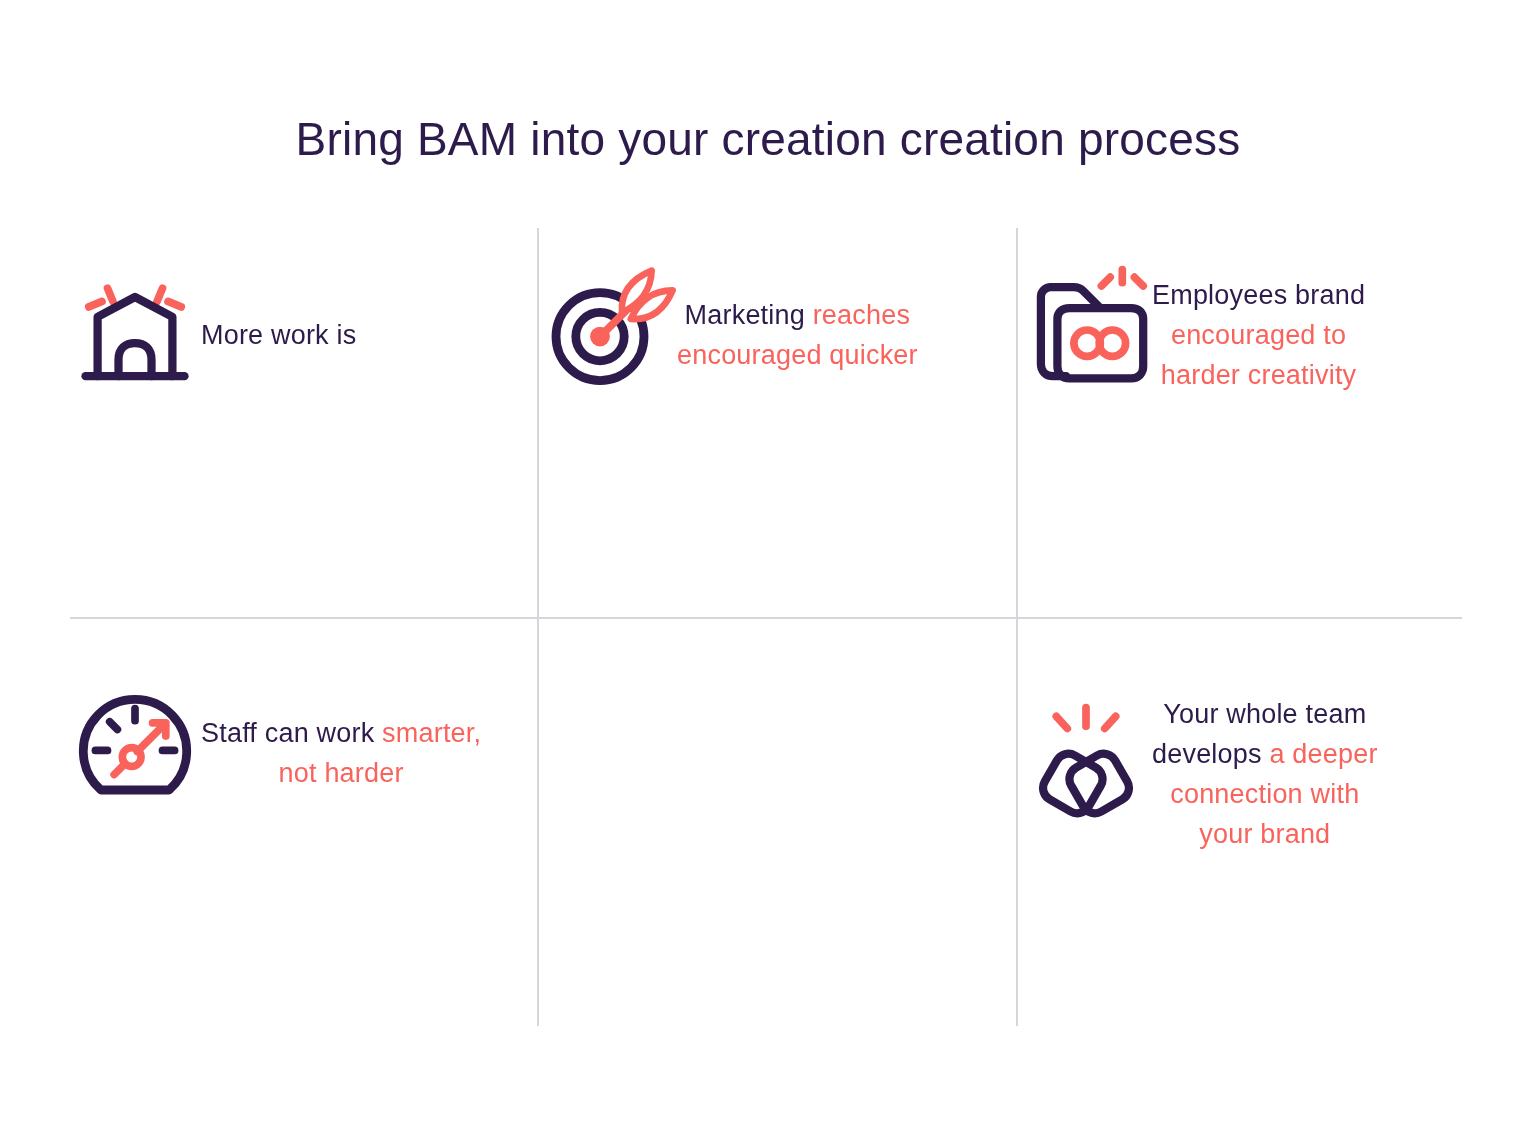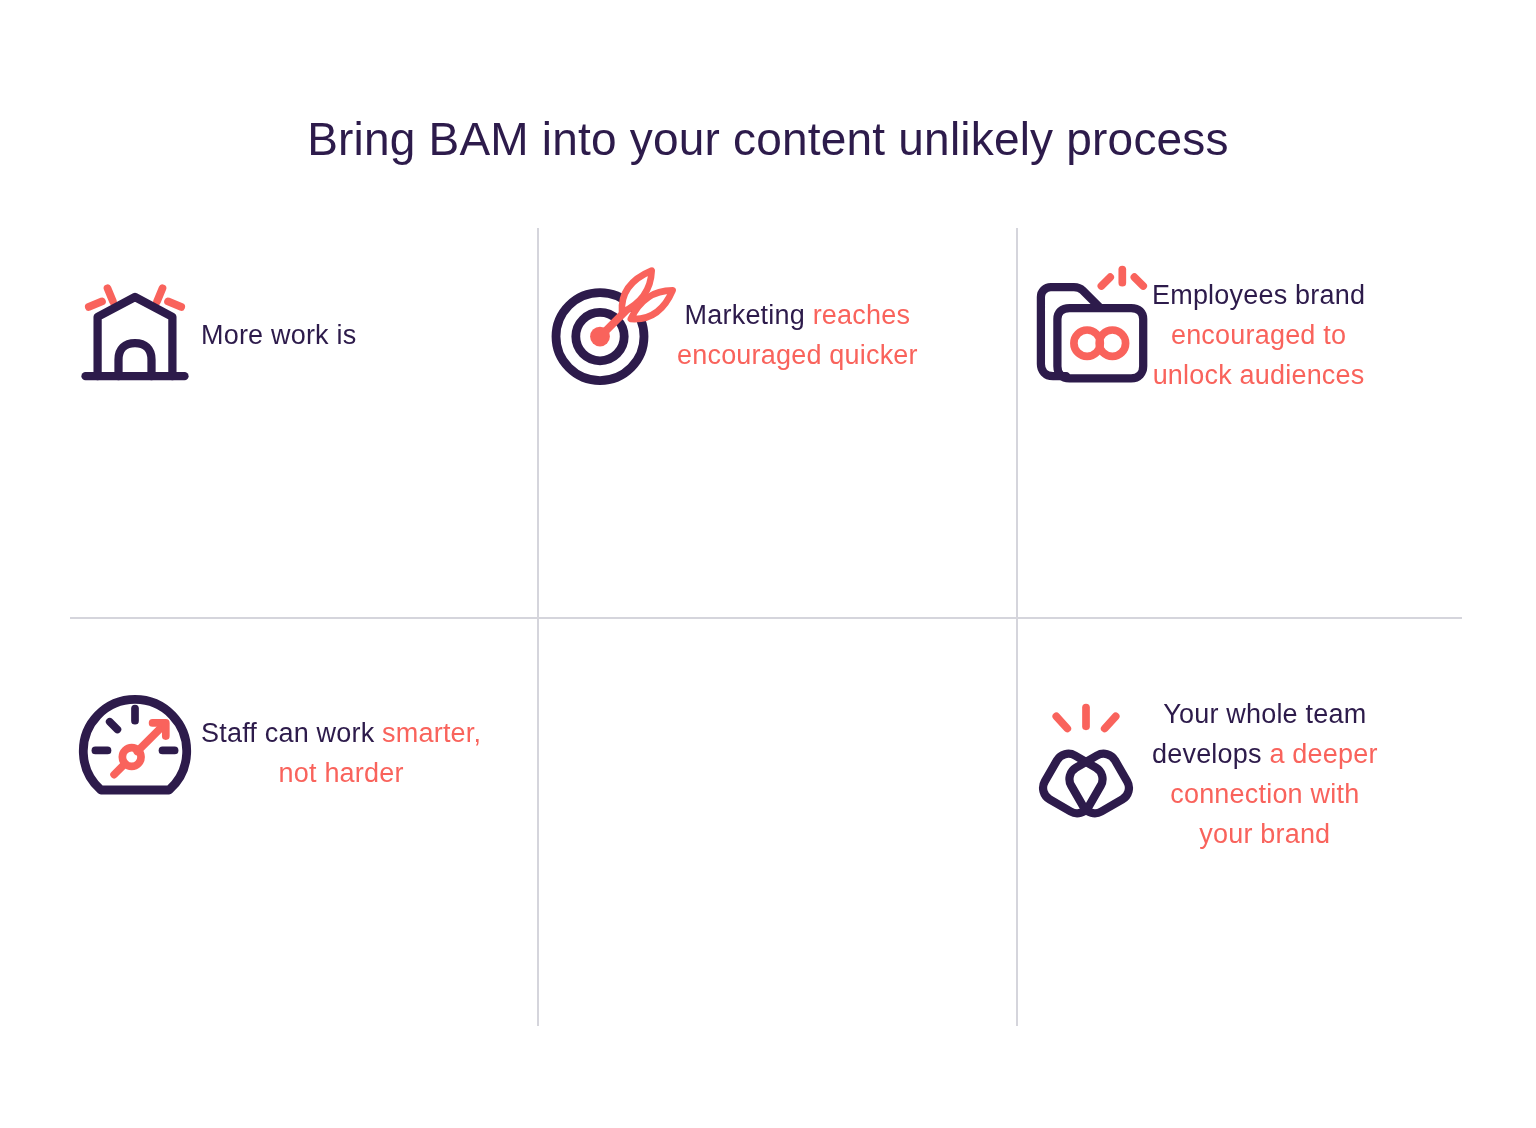--- a/index.html
+++ b/index.html
@@ -43,21 +43,21 @@
   .stk-p{stroke:var(--purple);fill:none;stroke-linecap:round;stroke-linejoin:round;}
   .stk-c{stroke:var(--coral);fill:none;stroke-linecap:round;stroke-linejoin:round;}
   .leaf{stroke:var(--coral);fill:#ffffff;stroke-linecap:round;stroke-linejoin:round;}
   .fill-c{fill:var(--coral);stroke:none;}
 </style>
 </head>
 <body>
 
 <div class="canvas">
 
-  <h1 class="title">Bring BAM into your content unlikely process</h1>
+  <h1 class="title">Bring BAM into your creation creation process</h1>
 
   <div class="v-divider v1"></div>
   <div class="v-divider v2"></div>
   <div class="h-divider"></div>
 
   <div class="cell c1 row1">
     <div class="icon-wrap">
       <svg viewBox="0 0 120 120">
         <line class="stk-c" stroke-width="7" x1="18" y1="39" x2="30" y2="34"></line>
         <line class="stk-c" stroke-width="7" x1="35" y1="22" x2="40" y2="34"></line>
@@ -94,21 +94,21 @@
         <line class="stk-c" stroke-width="7" x1="93" y1="5" x2="93" y2="17"></line>
         <line class="stk-c" stroke-width="7" x1="104" y1="12" x2="112" y2="20"></line>
         <path class="stk-p" stroke-width="7.5" d="M 42 102 H 30 C 23 102 19 97 19 91 V 30 C 19 25 23 21 28 21 H 49 C 52 21 55 22 57 24 L 72 39"></path>
         <path class="stk-p" stroke-width="7.5" d="M 45 104 H 101 C 108 104 112 99 112 93 V 50 C 112 44 108 40 101 40 H 45 C 38 40 34 44 34 50 V 93 C 34 99 38 104 45 104 Z"></path>
         <circle class="stk-c" stroke-width="7" cx="61" cy="72" r="12"></circle>
         <circle class="stk-c" stroke-width="7" cx="84" cy="72" r="12"></circle>
       </svg>
     </div>
     <div class="card-text"><span class="seg-purple">Employees brand
 </span><span class="seg-coral">encouraged to
-unlock audiences</span></div>
+harder creativity</span></div>
   </div>
 
   <div class="cell c4 row2">
     <div class="icon-wrap">
       <svg viewBox="0 0 120 120">
         <path class="stk-p" stroke-width="8" d="M 29 100 A 47 47 0 1 1 91 100 Z"></path>
         <line class="stk-p" stroke-width="7" x1="24" y1="64" x2="35" y2="64"></line>
         <line class="stk-p" stroke-width="7" x1="37" y1="38" x2="44" y2="45"></line>
         <line class="stk-p" stroke-width="7" x1="60" y1="26" x2="60" y2="37"></line>
         <line class="stk-p" stroke-width="7" x1="85" y1="64" x2="96" y2="64"></line>

